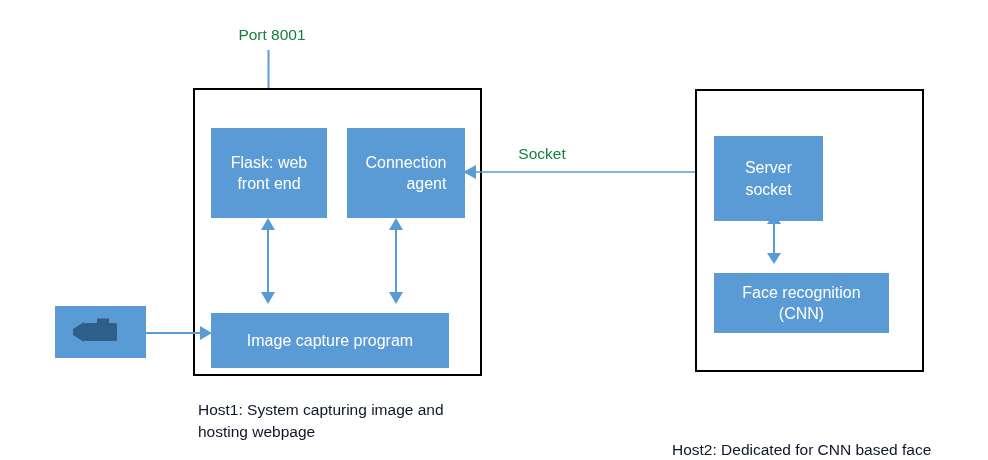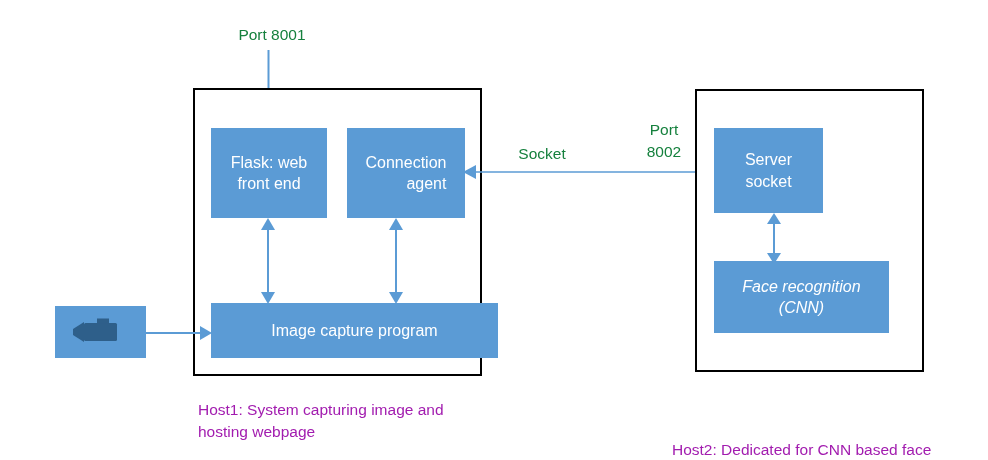--- a/index.html
+++ b/index.html
@@ -37,21 +37,21 @@
     line-height: 1.32;
     box-sizing: border-box;
     padding: 2px 6px;
   }
   .node span {
     display: block;
     white-space: pre-line;
   }
   .caption {
     position: absolute;
-    color: #a21caf;
+    color: #0f172a;
     font-size: 15.5px;
     line-height: 1.42;
     white-space: pre-line;
     text-align: left;
   }
   .label {
     position: absolute;
     color: #15803d;
     font-size: 15.5px;
     line-height: 1.42;
@@ -93,21 +93,21 @@
   <div class="node" style="left:211px; top:128px; width:116px; height:90px;">
     <span>Flask: web
 front end</span>
   </div>
 
   <div class="node" style="left:347px; top:128px; width:118px; height:90px;text-align:right;">
     <span>Connection
 agent</span>
   </div>
 
-  <div class="node" style="left:211px; top:303px; width:287px; height:55px;">
+  <div class="node" style="left:211px; top:313px; width:238px; height:55px;">
     <span>Image capture program</span>
   </div>
 
   <div class="conn" style="left:259px; top:218px;">
     <svg width="18" height="86" viewBox="0 0 18 86">
       <line x1="9" y1="9" x2="9" y2="77" stroke="#5B9BD5" stroke-width="2"></line>
       <path d="M9 0 L16 12 L2 12 Z" fill="#5B9BD5"></path>
       <path d="M9 86 L16 74 L2 74 Z" fill="#5B9BD5"></path>
     </svg>
   </div>
@@ -130,39 +130,37 @@
 
   <div class="conn" style="left:146px; top:324px;">
     <svg width="66" height="18" viewBox="0 0 66 18">
       <line x1="0" y1="9" x2="57" y2="9" stroke="#5B9BD5" stroke-width="2"></line>
       <path d="M66 9 L54 16 L54 2 Z" fill="#5B9BD5"></path>
     </svg>
   </div>
 
   <div class="label center" style="left:508px; top:143px; width:68px;">Socket</div>
 
-  <div class="label center" style="left:634px; top:119px; width:60px;">Port
-8002</div>
 
   <div class="conn" style="left:463px; top:163px;">
     <svg width="253" height="18" viewBox="0 0 253 18">
       <line x1="11" y1="9" x2="242" y2="9" stroke="#5B9BD5" stroke-width="1.6"></line>
       <path d="M0 9 L13 16 L13 2 Z" fill="#5B9BD5"></path>
       <path d="M253 9 L240 16 L240 2 Z" fill="#5B9BD5"></path>
     </svg>
   </div>
 
   <div class="host-frame" style="left:695px; top:89px; width:229px; height:283px;"></div>
 
-  <div class="node" style="left:714px; top:128px; width:109px; height:85px;">
+  <div class="node" style="left:714px; top:136px; width:109px; height:85px;">
     <span>Server
 socket</span>
   </div>
 
-  <div class="node" style="left:714px; top:261px; width:175px; height:72px;font-style:italic;">
+  <div class="node" style="left:714px; top:273px; width:175px; height:60px;">
     <span>Face recognition
 (CNN)</span>
   </div>
 
   <div class="conn" style="left:765px; top:213px;">
     <svg width="18" height="51" viewBox="0 0 18 51">
       <line x1="9" y1="8" x2="9" y2="43" stroke="#5B9BD5" stroke-width="2"></line>
       <path d="M9 0 L16 11 L2 11 Z" fill="#5B9BD5"></path>
       <path d="M9 51 L16 40 L2 40 Z" fill="#5B9BD5"></path>
     </svg>

